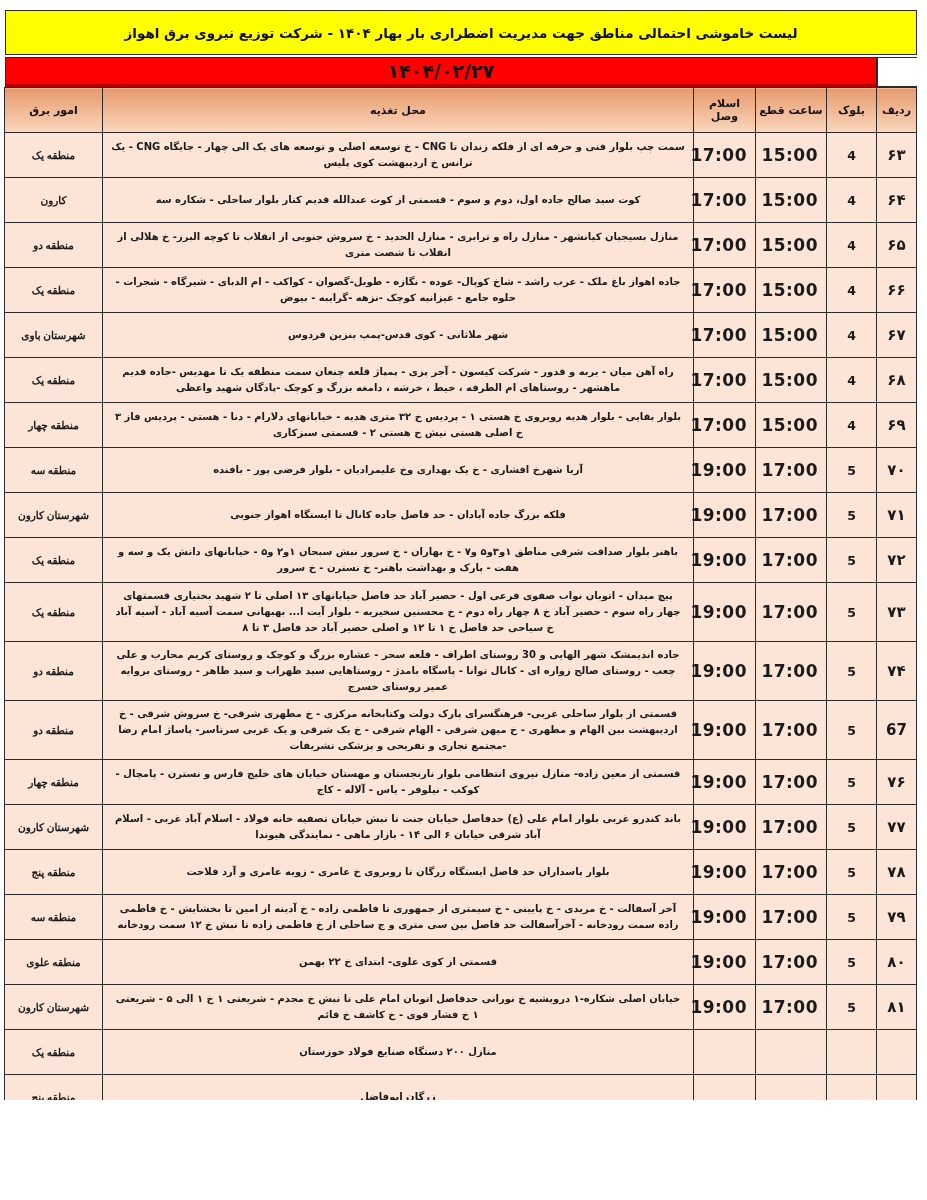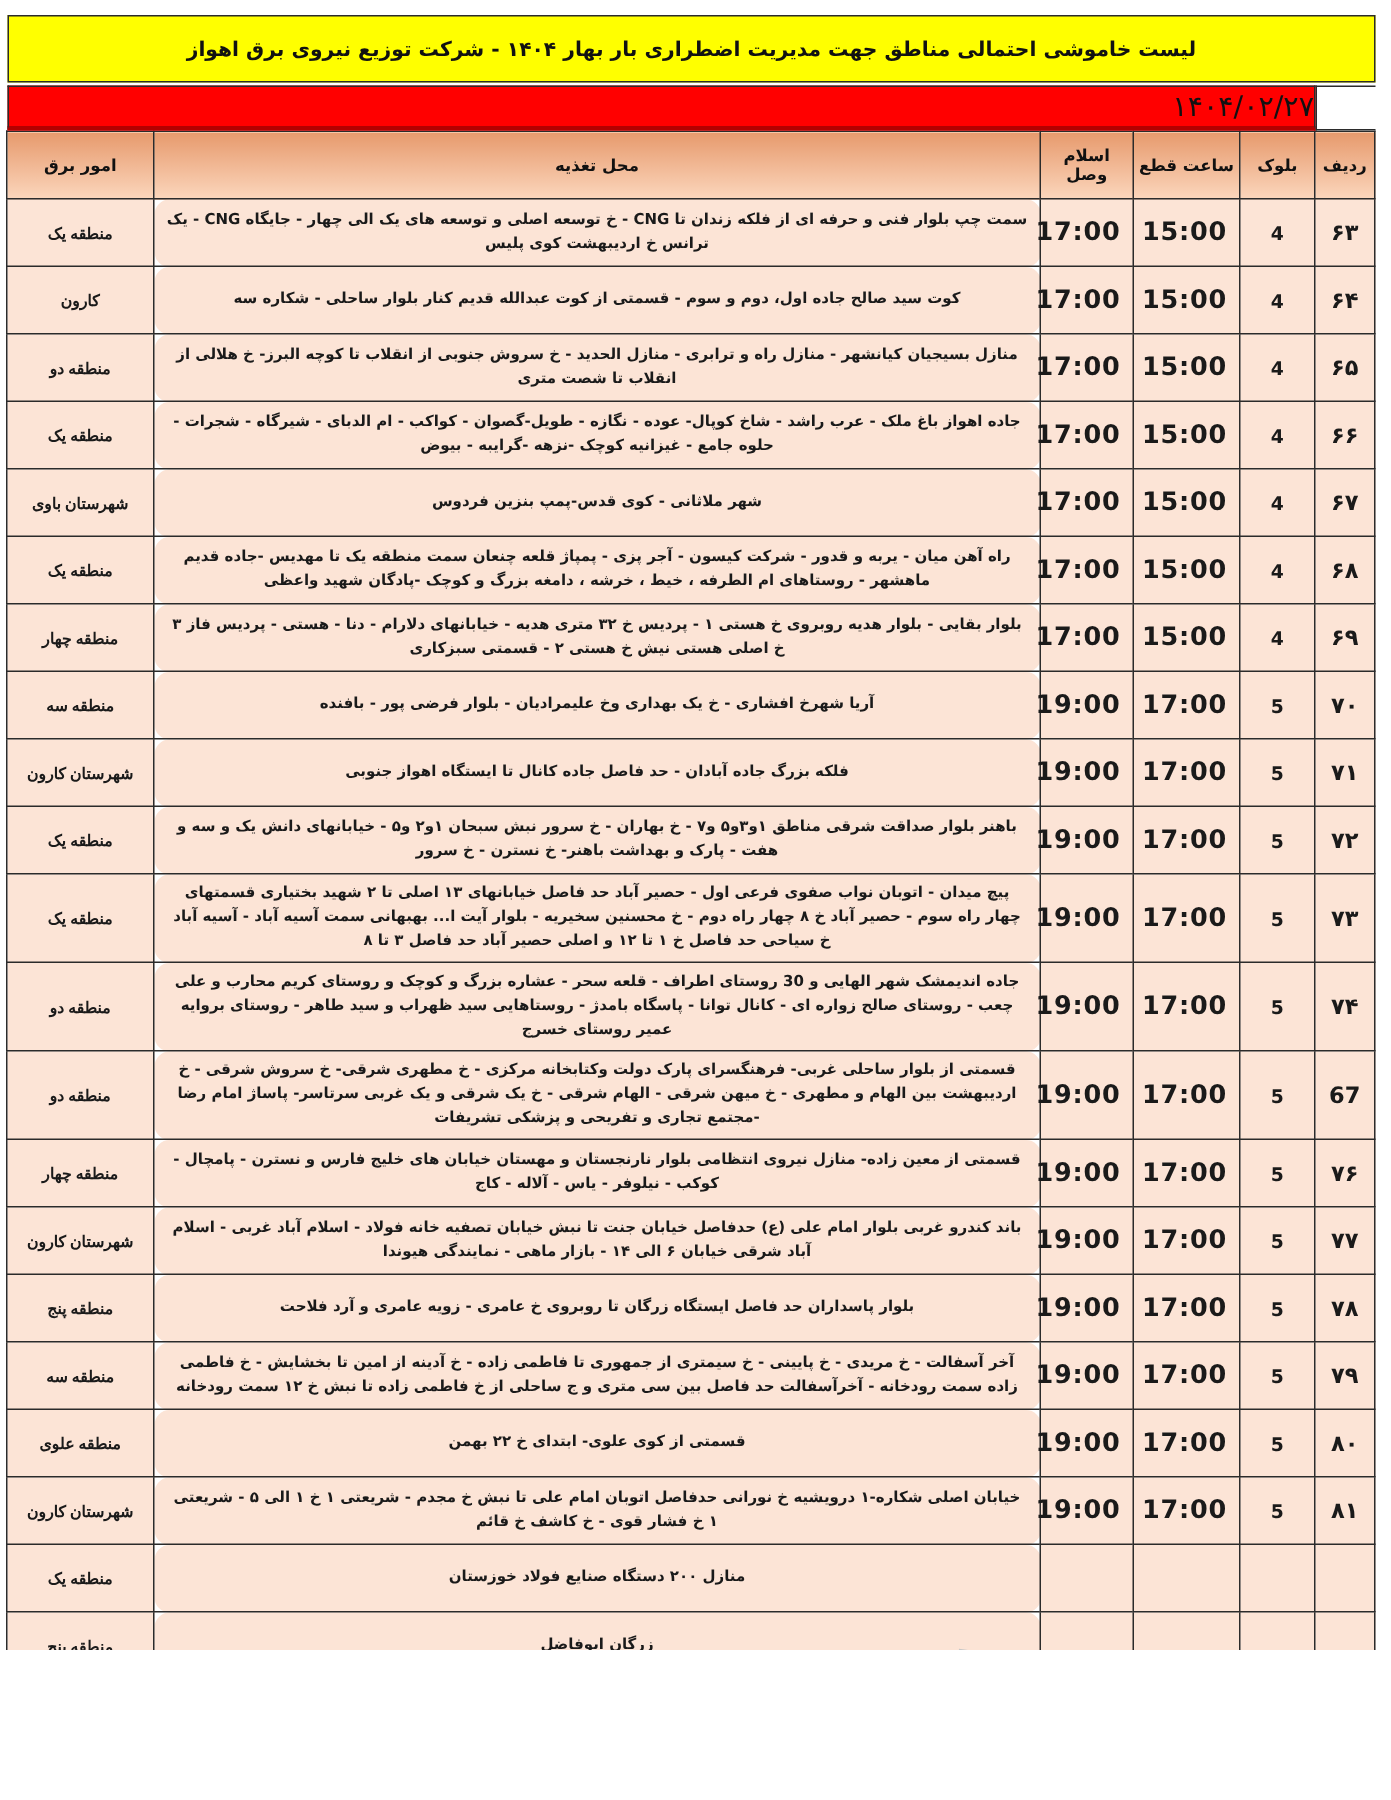--- a/index.html
+++ b/index.html
@@ -17,22 +17,22 @@
 
   .banner-yellow{
     height:45px; background:var(--yellow); border:1px solid var(--line);
     display:flex; align-items:center; justify-content:center;
     font-weight:bold; font-size:13.5px; color:#111;
   }
   .date-band{display:flex; margin-top:2px; height:30px;}
   .date-cell-red{
     flex:1; background:var(--red); border:1px solid var(--line);
     border-bottom:3px solid var(--red-dark);
-    display:flex; align-items:center; justify-content:flex-start;
-    font-weight:normal; font-size:19px; color:#111; letter-spacing:1px;
+    display:flex; align-items:center; justify-content:center;
+    font-weight:bold; font-size:19px; color:#111; letter-spacing:1px;
   }
   .date-cell-blank{
     width:40px; background:#fff; border:1px solid var(--line); border-right:none;
   }
 
   table.outage{
     width:912px; border-collapse:collapse; table-layout:fixed;
   }
   table.outage th{
     background:linear-gradient(180deg, var(--hdr-top), var(--hdr-bot));
@@ -41,21 +41,21 @@
   }
   table.outage td{
     background:var(--peach); border:1px solid var(--line);
     text-align:center; vertical-align:middle;
     font-weight:bold; color:#1a1a1a; padding:5px 8px;
   }
   table.outage tr{height:45px;}
   td.c-num{font-size:15px; color:#333;}
   td.c-block{font-size:12.5px;}
   td.c-time{font-size:17px; letter-spacing:.5px;}
-  td.c-loc{font-size:10px; line-height:16px; padding:4px 12px;border-radius:10px;}
+  td.c-loc{font-size:10px; line-height:16px; padding:4px 12px;}
   td.c-dist{font-size:10.5px;font-family:Liberation Serif, serif;}
 
   .watermark{
     position:absolute; left:664px; top:1104px; width:261px; height:96px;
     pointer-events:none;
   }
   .stray-mark{
     position:absolute; left:636px; top:1096px; color:#c7c7c7;
     font-size:26px; font-weight:bold; transform:rotate(8deg);
   }

